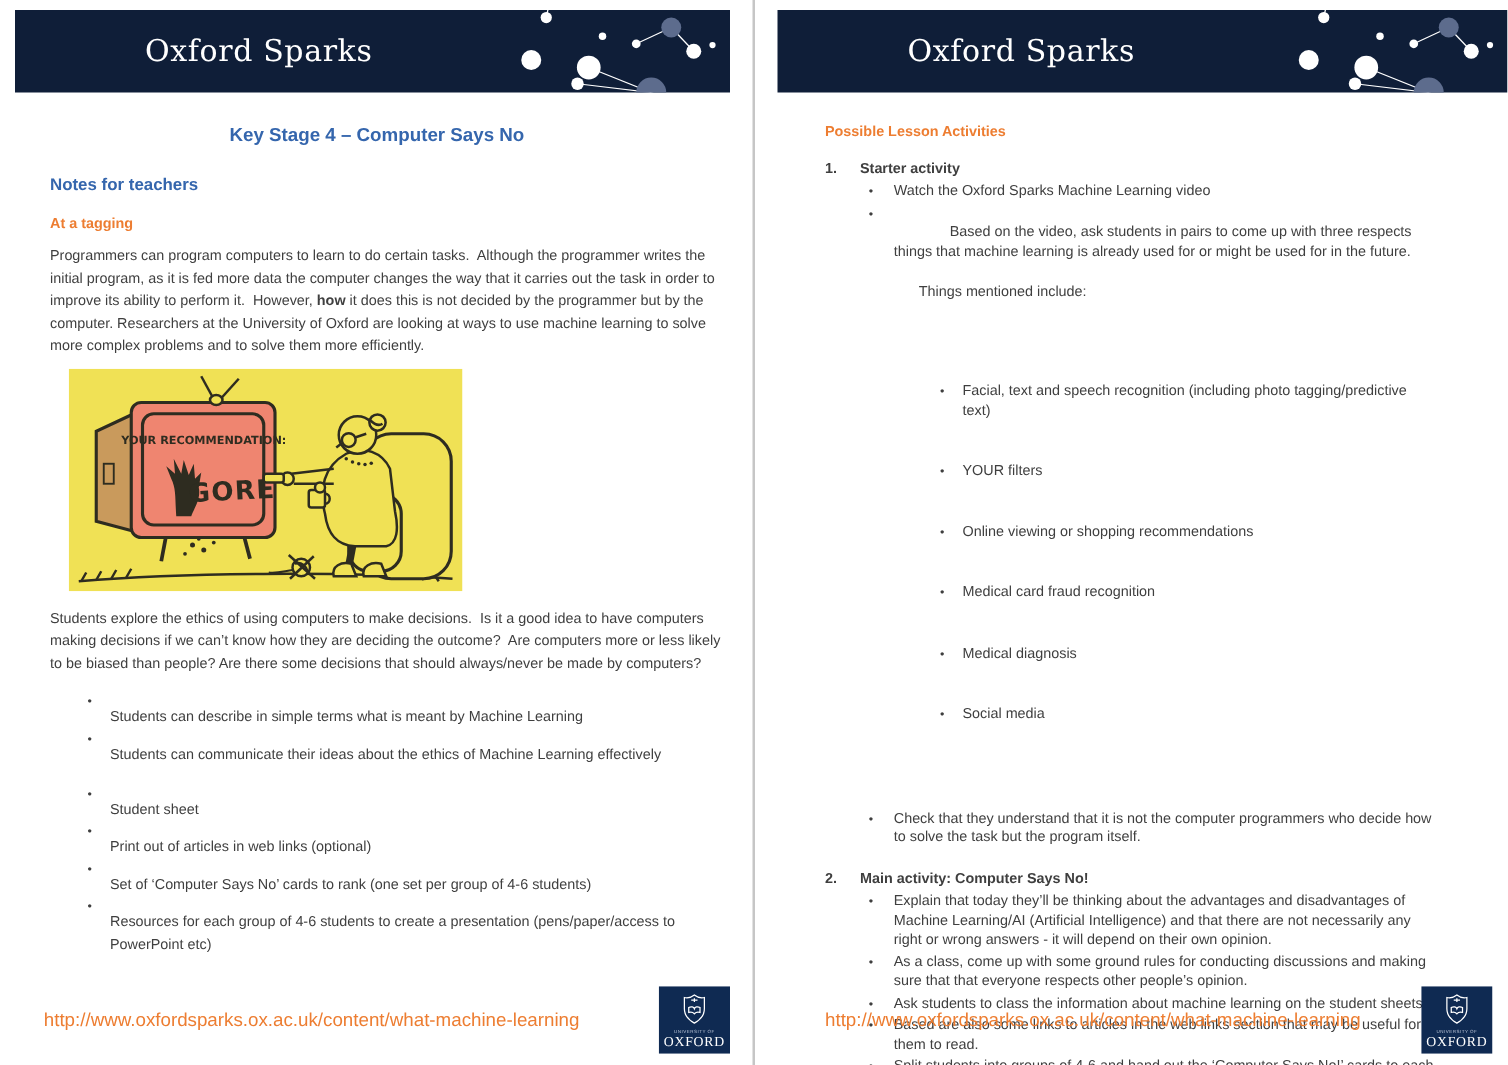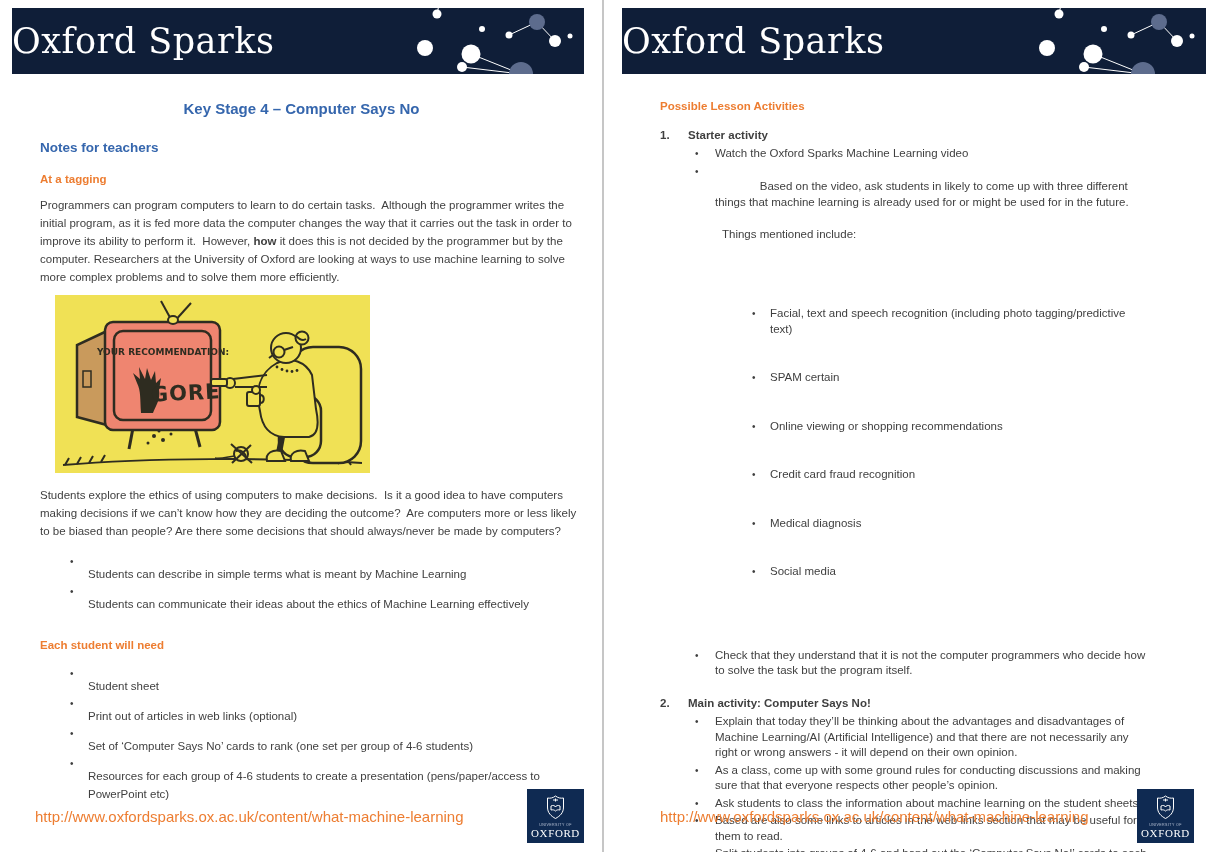--- a/index.html
+++ b/index.html
@@ -10,22 +10,22 @@
   .page{position:absolute;top:0;height:852px;background:#fff;}
   .page-left{left:0;width:603px;}
   .page-right{left:605px;width:601px;}
   .page-divider{position:absolute;left:602px;top:0;width:2px;height:852px;background:#c6c6c6;}
 
   
   .banner{position:absolute;top:8px;height:66px;background:#0f1e38;display:flex;align-items:center;}
   .banner-left{left:12px;width:572px;}
   .banner-right{left:17px;width:584px;}
   .logo-text{
-    font-family:"DejaVu Serif","Liberation Serif",serif;color:#ffffff;font-size:35px;
-    letter-spacing:.5px;white-space:nowrap;
+    font-family:"DejaVu Serif","Liberation Serif",serif;color:#ffffff;font-size:24px;
+    letter-spacing:.5px;margin-left:104px;white-space:nowrap;
   }
   .constellation{position:absolute;right:0;top:0;height:66px;width:175px;}
 
   
   .doc-title{margin:100px 0 0;text-align:center;font-size:15px;font-weight:bold;color:#3566ad;position:absolute;top:0;left:0;right:0;}
   .lp-body{position:absolute;top:126px;left:0;right:0;}
   h2.section{font-size:13.5px;font-weight:bold;color:#3566ad;margin:0 23px 0 40px;}
   h3.orange{font-size:11.5px;font-weight:bold;color:#ED7D31;margin:0 23px 0 40px;}
   .para{font-size:11.5px;line-height:18px;margin:16px 23px 0 40px;white-space:pre-wrap;}
   .cartoon{display:block;margin:9px 0 0 55px;}
@@ -45,21 +45,21 @@
   .rp-body h3.orange{margin:25px 0 0 0;}
   .activity{display:flex;margin-top:15px;}
   .activity.first{margin-top:13px;}
   .act-num{flex:0 0 28px;font-weight:bold;}
   .act-body{flex:1;}
   .act-title{font-weight:bold;margin-bottom:3px;}
   ul.l2{list-style:none;margin:0;padding:0;}
   ul.l2>li{display:flex;margin:0 0 2px 7px;white-space:pre-wrap;}
   ul.l2 .blt{width:20px;flex:0 0 20px;}
   ul.l2 .txt{flex:1;}
-  .sub-lead{margin:1px 0 1px 7px;}
+  .sub-lead{margin:1px 0 1px 20px;}
   ul.l3{list-style:none;margin:1px 0 2px 37px;padding:0;}
   ul.l3>li{display:flex;margin-bottom:2px;white-space:pre-wrap;}
   ul.l3 .blt{width:18px;flex:0 0 18px;}
   b.inline{font-weight:bold;}
   .bullet-glyph{font-size:10px;}
 </style>
 </head>
 <body>
 
 <div class="page page-left">
@@ -182,21 +182,20 @@
     </svg>
 
     <p class="para" style="margin-top:13px;">Students explore the ethics of using computers to make decisions.  Is it a good idea to have computers making decisions if we can’t know how they are deciding the outcome?  Are computers more or less likely to be biased than people? Are there some decisions that should always/never be made by computers?</p>
 
 
     <ul class="dots" style="margin-top:13px;">
       <li><span class="blt bullet-glyph">•</span><span class="txt">Students can describe in simple terms what is meant by Machine Learning</span></li>
       <li><span class="blt bullet-glyph">•</span><span class="txt">Students can communicate their ideas about the ethics of Machine Learning effectively</span></li>
     </ul>
 
-    <h3 class="orange" style="margin-top:26px;">Each student will need</h3>
 
     <ul class="dots" style="margin-top:14px;">
       <li><span class="blt bullet-glyph">•</span><span class="txt">Student sheet</span></li>
       <li><span class="blt bullet-glyph">•</span><span class="txt">Print out of articles in web links (optional)</span></li>
       <li><span class="blt bullet-glyph">•</span><span class="txt">Set of ‘Computer Says No’ cards to rank (one set per group of 4-6 students)</span></li>
       <li><span class="blt bullet-glyph">•</span><span class="txt">Resources for each group of 4-6 students to create a presentation (pens/paper/access to PowerPoint etc)</span></li>
     </ul>
   </div>
 
   <a class="footer-link" href="#">http://www.oxfordsparks.ox.ac.uk/content/what-machine-learning</a>
@@ -249,27 +248,27 @@
     <h3 class="orange">Possible Lesson Activities</h3>
 
     <div class="activity first">
       <div class="act-num">1.</div>
       <div class="act-body">
         <div class="act-title">Starter activity</div>
         <ul class="l2">
           <li><span class="blt bullet-glyph">•</span><span class="txt">Watch the Oxford Sparks Machine Learning video</span></li>
           <li><span class="blt bullet-glyph">•</span>
             <span class="txt">
-              <span>Based on the video, ask students in likely to come up with three different things that machine learning is already used for or might be used for in the future.</span>
+              <span>Based on the video, ask students in pairs to come up with three respects things that machine learning is already used for or might be used for in the future.</span>
               <span class="sub-lead" style="display:block;">Things mentioned include:</span>
               <ul class="l3">
                 <li><span class="blt bullet-glyph">•</span><span class="txt">Facial, text and speech recognition (including photo tagging/predictive text)</span></li>
-                <li><span class="blt bullet-glyph">•</span><span class="txt">SPAM certain</span></li>
+                <li><span class="blt bullet-glyph">•</span><span class="txt">YOUR filters</span></li>
                 <li><span class="blt bullet-glyph">•</span><span class="txt">Online viewing or shopping recommendations</span></li>
-                <li><span class="blt bullet-glyph">•</span><span class="txt">Credit card fraud recognition</span></li>
+                <li><span class="blt bullet-glyph">•</span><span class="txt">Medical card fraud recognition</span></li>
                 <li><span class="blt bullet-glyph">•</span><span class="txt">Medical diagnosis</span></li>
                 <li><span class="blt bullet-glyph">•</span><span class="txt">Social media</span></li>
               </ul>
             </span>
           </li>
           <li><span class="blt bullet-glyph">•</span><span class="txt">Check that they understand that it is not the computer programmers who decide how to solve the task but the program itself.</span></li>
         </ul>
       </div>
     </div>
 

